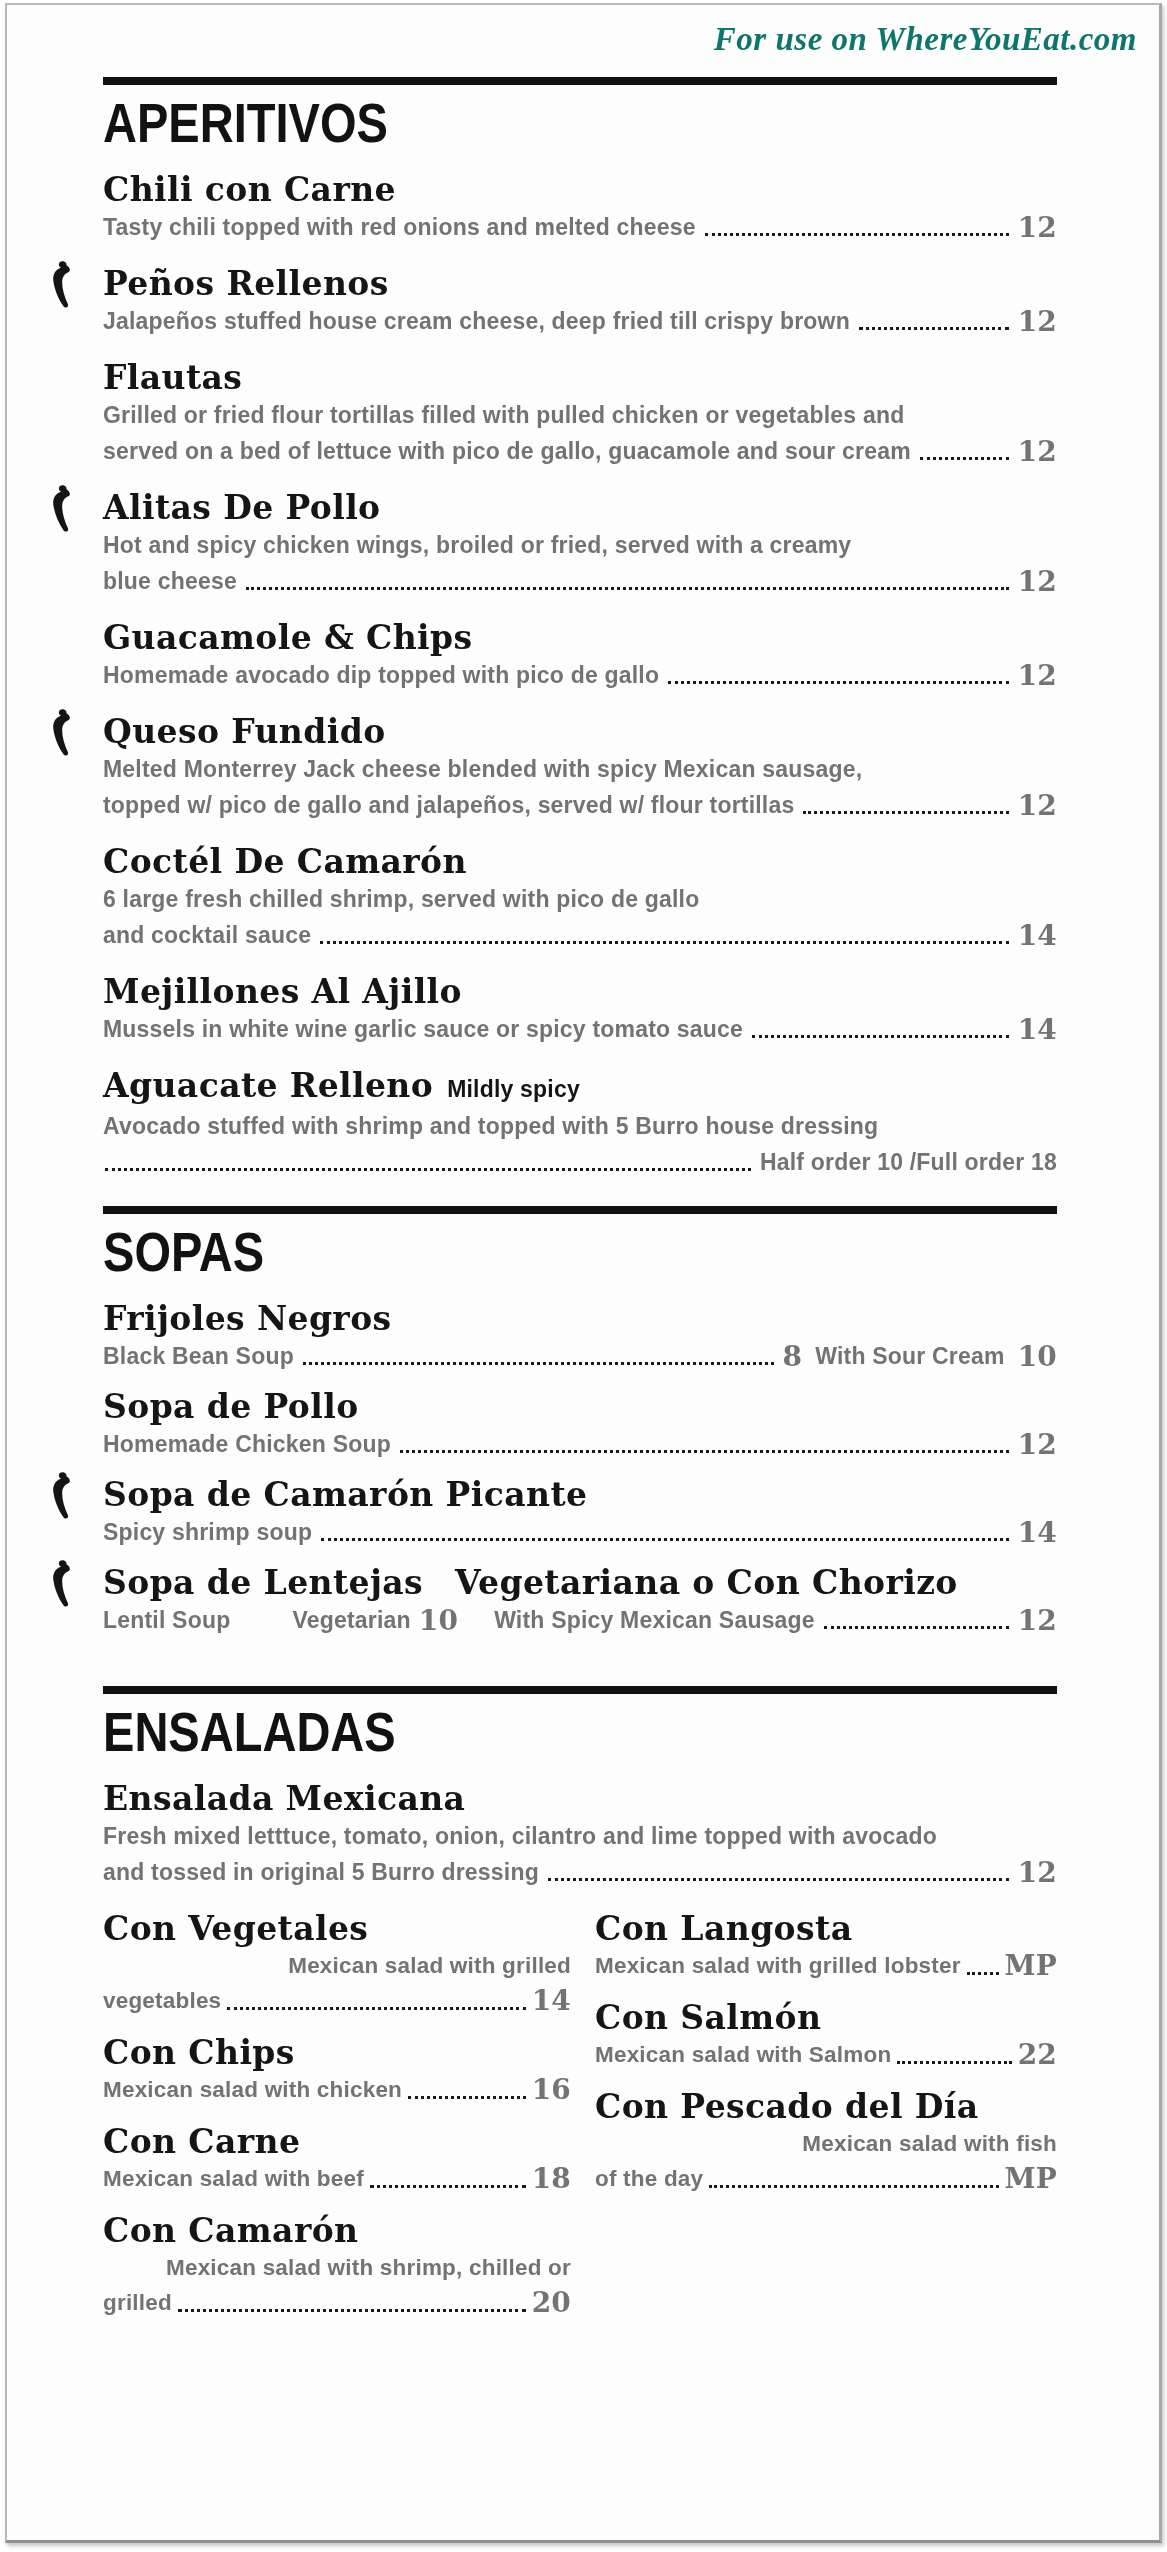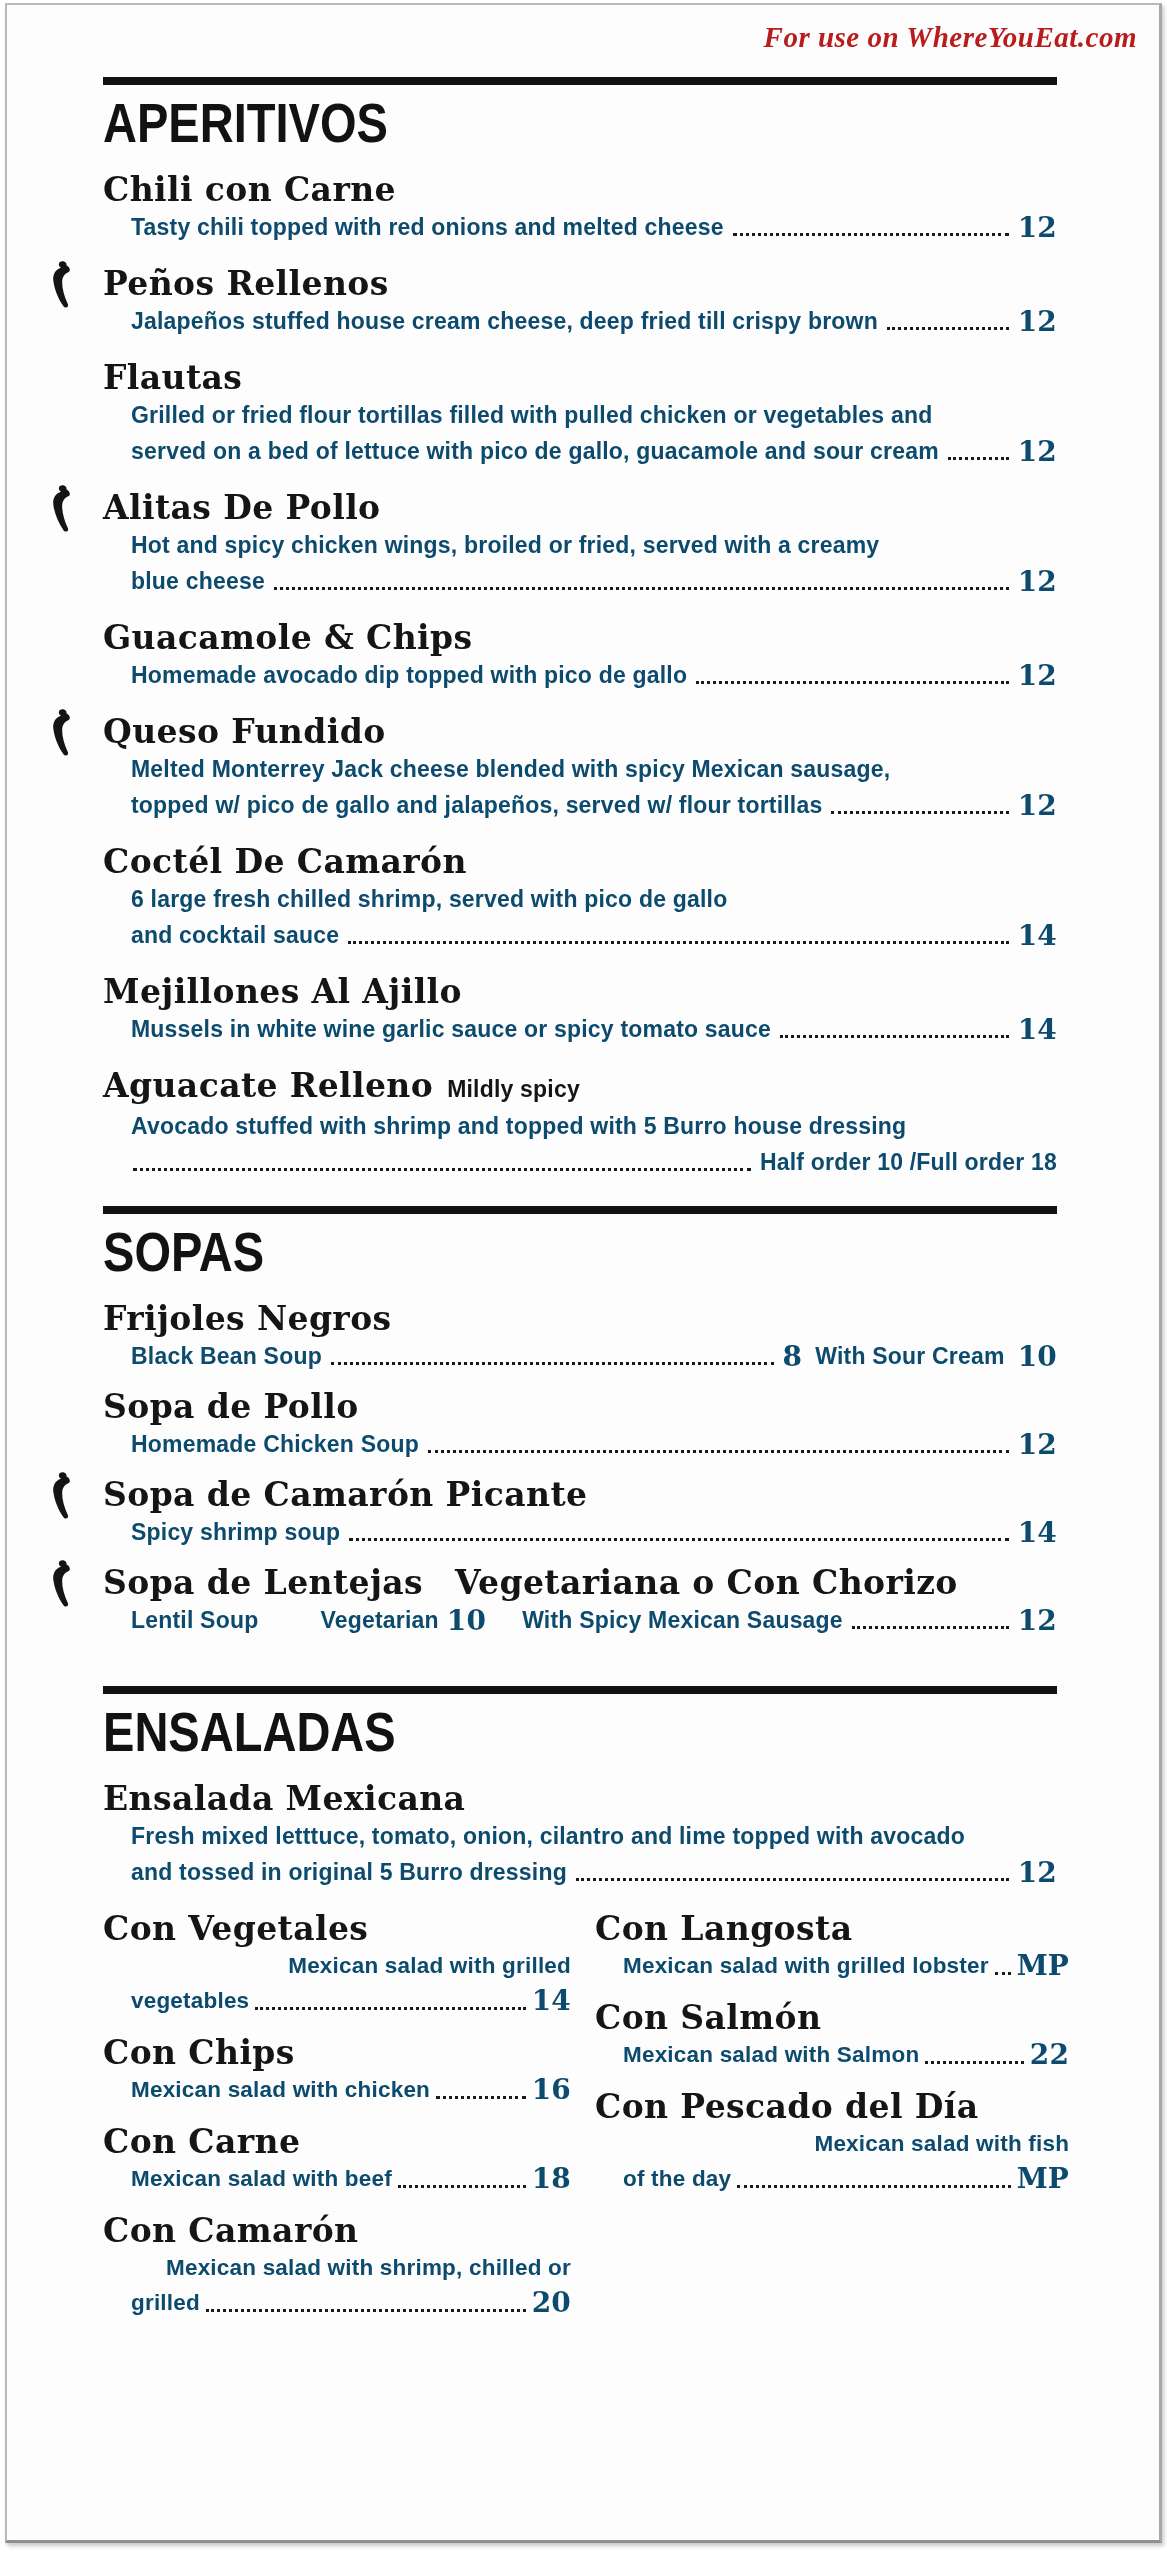--- a/index.html
+++ b/index.html
@@ -12,21 +12,21 @@
     position:absolute;top:3px;left:5px;right:5px;bottom:9px;
     background:#fdfdfd;
     border:2px solid #b9b9b9;
     border-right:3px solid #a8a8a8;
     border-bottom:3px solid #8f8f8f;
     box-shadow:2px 3px 4px rgba(0,0,0,.22);
   }
   .watermark{
     position:absolute;top:16px;right:22px;
     font-family:"Liberation Serif",serif;font-style:italic;font-weight:700;
-    font-size:29px;letter-spacing:.5px;color:#b91c1c;white-space:nowrap;
+    font-size:33px;letter-spacing:.5px;color:#0f766e;white-space:nowrap;
   }
   .content{position:absolute;left:96px;top:0;width:954px;padding-top:72px;}
 
   .menu-section{position:relative;}
   #menu > section + section.compact{margin-top:26px;}
   #menu > section + section:not(.compact){margin-top:48px;}
 
   .sec-rule{height:8px;background:#121212;margin:0 0 10px 0;}
   .sec-title{
     margin:0 0 20px 0;font-family:"Liberation Sans",sans-serif;font-weight:700;
@@ -41,21 +41,21 @@
     font-size:33px;line-height:38px;letter-spacing:.4px;color:#151515;white-space:nowrap;
   }
   .name2{margin-left:32px;}
   .name-note{
     font-family:"Liberation Sans",sans-serif;font-weight:700;
     font-size:23px;margin-left:14px;letter-spacing:.2px;
   }
   .desc-line{
     display:flex;align-items:flex-end;
     font-family:"Liberation Sans",sans-serif;font-weight:700;
-    font-size:23px;line-height:36px;letter-spacing:.2px;color:#0c4a6e;margin-left:28px;
+    font-size:23px;line-height:36px;letter-spacing:.2px;color:#737373;
   }
   .part{white-space:nowrap;}
   .part.gap-lg{margin-left:62px;}
   .part.gap-md{margin-left:28px;}
   .part.num{
     font-family:"DejaVu Serif",serif;font-size:28px;line-height:34px;margin:0 8px;
   }
   .dots{
     flex:1 1 auto;min-width:16px;height:0;
     border-bottom:3.4px dotted #1a1a1a;

